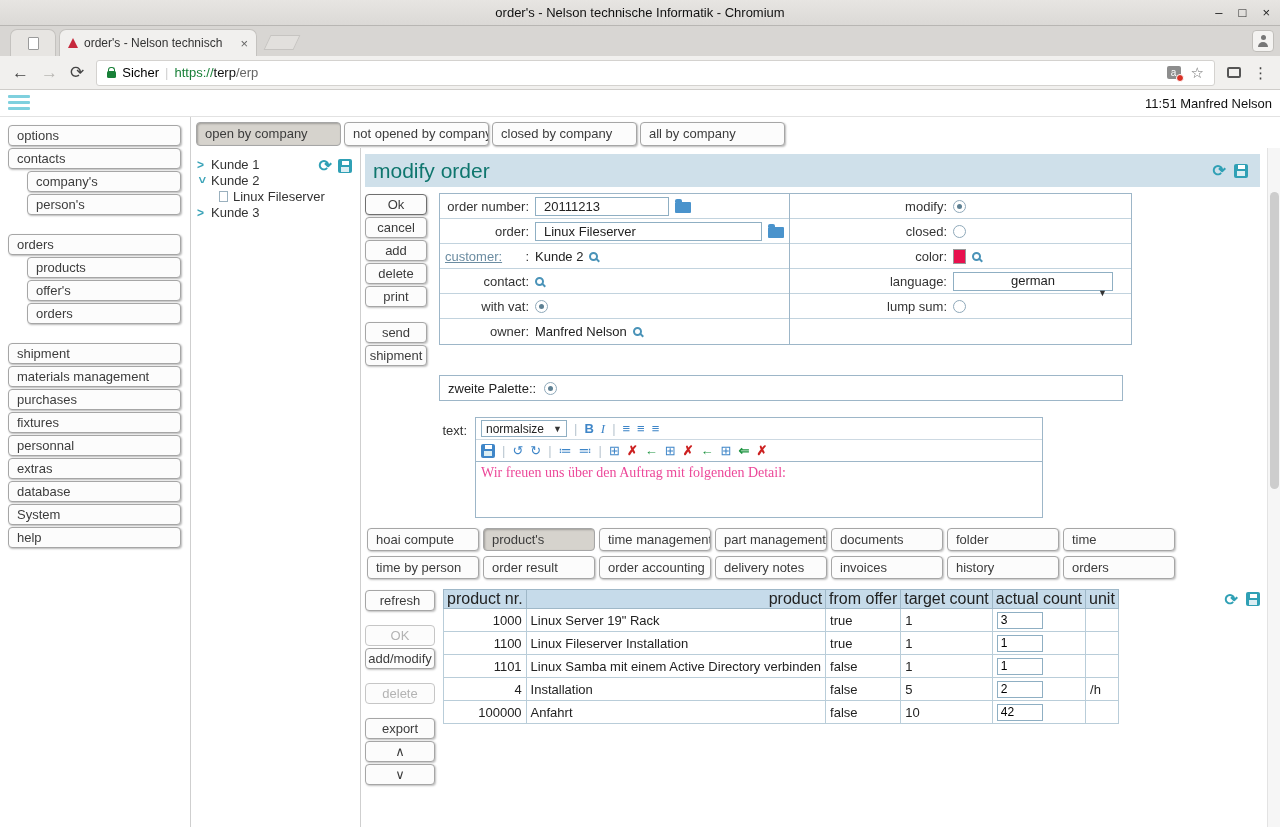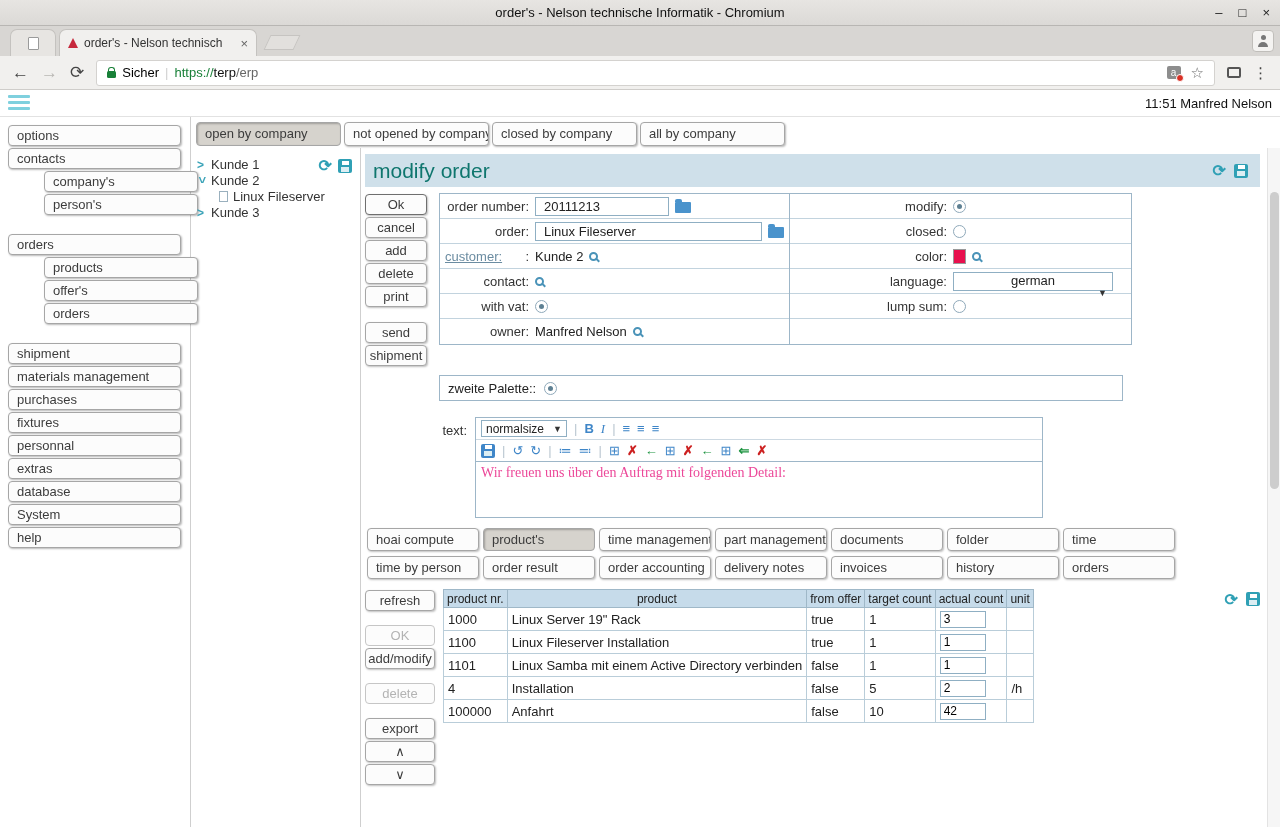--- a/index.html
+++ b/index.html
@@ -42,21 +42,21 @@
 
   
   .app{height:737px;display:flex;flex-direction:column;background:#fff;}
   .app-topbar{height:27px;position:relative;border-bottom:1px solid #e2e2e2;}
   .hamburger{position:absolute;left:8px;top:5px;width:22px;display:flex;flex-direction:column;gap:3px;}
   .hamburger div{height:3px;background:#7fd0de;border-radius:1px;}
   .clock-user{position:absolute;right:8px;top:6px;font-size:13px;color:#111;}
   .app-body{flex:1;display:flex;min-height:0;}
   .sidebar{width:191px;border-right:1px solid #cfcfcf;padding:6px 9px 0 8px;}
   .sbtn{display:block;width:100%;margin:2px 0;padding:2px 8px;background:#fcfcfc;border:1px solid #a6a6a6;border-radius:4px;box-shadow:1px 1px 2px rgba(0,0,0,.28);font-size:13px;color:#3c3c3c;text-align:left;cursor:default;}
-  .sbtn.indent{width:calc(100% - 19px);margin-left:36px;}
+  .sbtn.indent{width:calc(100% - 19px);margin-left:19px;}
   .sgap{height:15px;}
 
   .content{flex:1;display:flex;flex-direction:column;min-width:0;}
   .company-tabs{height:31px;display:flex;gap:3px;padding:5px 0 0 5px;}
   .ctab{width:145px;height:24px;padding:3px 8px;background:#fcfcfc;border:1px solid #a6a6a6;border-radius:4px;box-shadow:1px 1px 2px rgba(0,0,0,.28);font-size:13px;color:#3c3c3c;text-align:left;white-space:nowrap;overflow:hidden;}
   .ctab.active{background:#d6d3cd;box-shadow:inset 1px 1px 2px rgba(0,0,0,.25);}
   .content-body{flex:1;display:flex;min-height:0;}
 
   .treepanel{width:170px;border-right:1px solid #cfcfcf;position:relative;padding:8px 0 0 6px;font-size:13px;}
   .tree-icons{position:absolute;top:10px;right:8px;display:flex;gap:6px;align-items:center;}
@@ -128,23 +128,23 @@
   .dt-row{display:flex;gap:4px;margin-bottom:5px;}
   .dtbtn{width:112px;height:23px;padding:3px 8px;background:#fcfcfc;border:1px solid #a6a6a6;border-radius:4px;box-shadow:1px 1px 2px rgba(0,0,0,.25);font-size:13px;color:#3c3c3c;text-align:left;white-space:nowrap;overflow:hidden;}
   .dtbtn.active{background:#d6d3cd;box-shadow:inset 1px 1px 2px rgba(0,0,0,.25);}
 
   .products{display:flex;margin-top:10px;align-items:flex-start;}
   .pbtn-col{width:70px;display:flex;flex-direction:column;}
   .pbtn{margin:1px 0;padding:2px 0;text-align:center;background:#fcfcfc;border:1px solid #a6a6a6;border-radius:4px;box-shadow:1px 1px 2px rgba(0,0,0,.25);font-size:13px;color:#3c3c3c;}
   .pbtn.disabled{color:#b3b3b3;border-color:#c6c6c6;box-shadow:none;}
   .pgap{height:12px;}
   .ptable{margin-left:8px;border-collapse:collapse;font-size:13px;table-layout:fixed;}
-  .ptable th{background:#c6dbea;border:1px solid #9fb8c8;font-weight:normal;font-size:12px;color:#222;padding:0 3px;height:18px;text-align:center;white-space:nowrap;overflow:hidden;}
+  .ptable th{background:#c6dbea;border:1px solid #9fb8c8;font-weight:normal;font-size:16px;color:#222;padding:0 3px;height:18px;text-align:right;white-space:nowrap;overflow:hidden;}
   .ptable td{border:1px solid #b9cdd9;padding:1px 4px;height:23px;color:#222;white-space:nowrap;overflow:hidden;}
-  .td-num{}
+  .td-num{text-align:right;}
   .count-input{width:46px;height:17px;border:1px solid #8fafc3;font-size:12px;padding:0 3px;}
   .prod-icons{margin-left:auto;display:flex;gap:8px;padding-top:3px;}
 </style>
 </head>
 <body>
 
 <div class="titlebar">
   <span>order's - Nelson technische Informatik - Chromium</span>
   <div class="win-controls">
     <span>–</span>

